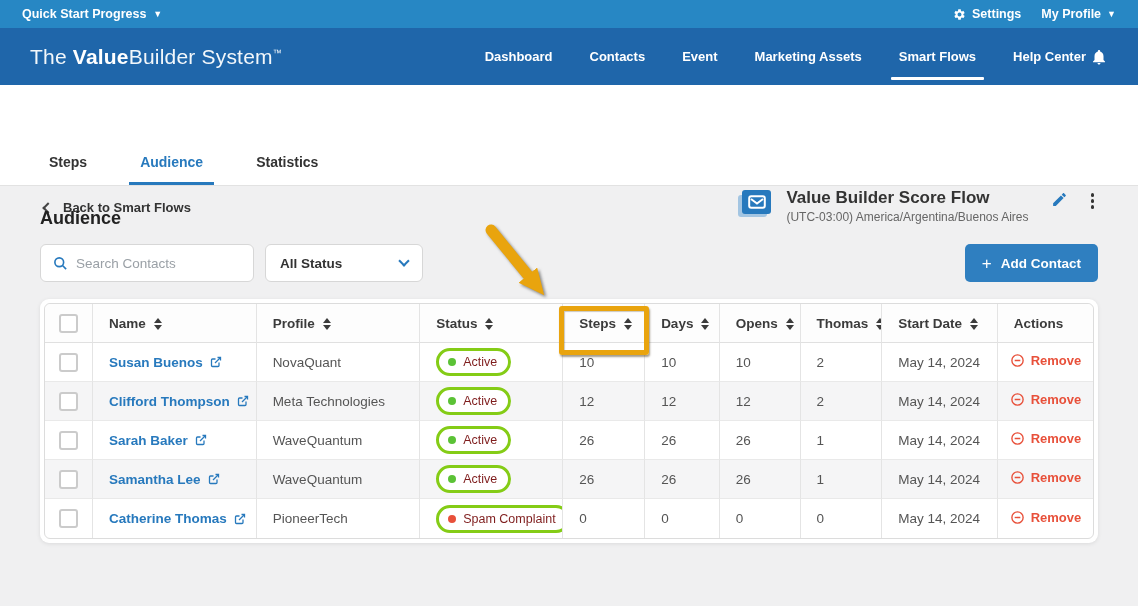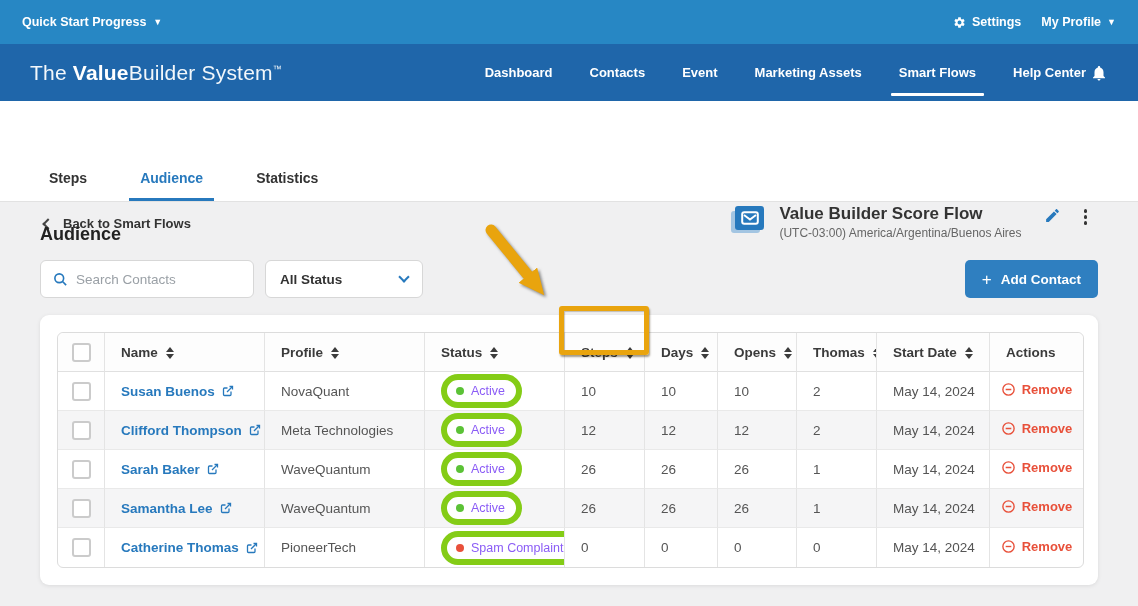--- a/index.html
+++ b/index.html
@@ -6,21 +6,21 @@
   html,body { width:1138px; height:606px; }
   body {
     font-family: "Liberation Sans", sans-serif;
     background:#f0f0f1;
     position:relative;
     overflow:hidden;
     color:#333;
   }
   
   .topbar{
-    height:44px; background:#2787c4; color:#fff;
+    height:28px; background:#2787c4; color:#fff;
     display:flex; align-items:center; justify-content:space-between;
     padding:0 22px; font-size:12.5px; font-weight:bold;
   }
   .topbar .left, .topbar .right{ display:flex; align-items:center; gap:20px; }
   .qs{ display:flex; align-items:center; gap:7px; cursor:pointer; }
   .caret{ font-size:9px; line-height:1; }
   .tb-item{ display:flex; align-items:center; gap:6px; cursor:pointer; }
   
   .navbar{
     height:57px; background:#1f66aa; color:#fff;
@@ -48,21 +48,21 @@
   .chev-left{
     width:8px; height:8px; border-left:2px solid #444; border-bottom:2px solid #444;
     transform:rotate(45deg); margin-top:1px;
   }
   .flow-tabs{ position:absolute; left:38px; bottom:0; display:flex; gap:31px; }
   .tab{
     font-size:14px; font-weight:bold; color:#333; padding:0 11px 12px;
     cursor:pointer; border-bottom:3px solid transparent;
   }
   .tab.active{ color:#2779bd; border-bottom-color:#2779bd; }
-  .flow-title-block{ position:absolute; right:47px; top:103px0; top:103px; display:flex; align-items:flex-start; gap:13px;padding-left:11px; }
+  .flow-title-block{ position:absolute; right:40px; top:103px0; top:103px; display:flex; align-items:flex-start; gap:13px;padding-left:11px; }
   .mail-icon{ position:relative; width:31px; height:27px; margin-top:2px; }
   .mail-icon .back{ position:absolute; left:-4px; top:5px; width:29px; height:22px; background:#a3c5e2; border-radius:3px; }
   .mail-icon .front{
     position:absolute; left:0; top:0; width:29px; height:24px; background:#2779bd; border-radius:3px;
     display:flex; align-items:center; justify-content:center;
   }
   .flow-title-text .title{ font-size:17px; font-weight:bold; color:#333; }
   .flow-title-text .tz{ font-size:12px; color:#666; margin-top:2px; }
   .pencil-btn{ margin-top:3px; margin-left:9px; cursor:pointer; }
   .kebab{ margin-top:3px; margin-left:6px; display:flex; flex-direction:column; gap:2.5px; padding:2px 4px; cursor:pointer; }
@@ -91,21 +91,21 @@
   }
   .add-contact{
     margin-left:auto; height:38px; background:#2f7fc0; border:none; border-radius:5px;
     color:#fff; font-size:13.5px; font-weight:bold; font-family:"Liberation Sans",sans-serif;
     display:flex; align-items:center; gap:9px; padding:0 17px; cursor:pointer;
   }
   .add-contact .plus{ font-size:17px; font-weight:normal; line-height:1; }
   
   .table-card{
     margin-top:17px; background:#fff; border-radius:9px;
-    box-shadow:0 1px 4px rgba(0,0,0,.09); padding:17px;
+    box-shadow:0 1px 4px rgba(0,0,0,.09); padding:4px;
   }
   table{ width:100%; table-layout:fixed; border-collapse:separate; border-spacing:0; }
   .c0{width:47px}.c1{width:160px}.c2{width:160px}.c3{width:140px}.c4{width:80px}
   .c5{width:73px}.c6{width:79px}.c7{width:80px}.c8{width:113px}.c9{width:93px}
   th,td{
     border-right:1px solid #e4e4e4; border-bottom:1px solid #e9e9e9;
     padding:0 0 0 16px; text-align:left; height:39px; font-size:13.5px;
     overflow:hidden; white-space:nowrap;
   }
   th:last-child, td:last-child{ border-right:none; }
@@ -123,22 +123,22 @@
   }
   .sort{ display:inline-flex; flex-direction:column; gap:2px; margin-left:8px; vertical-align:middle; cursor:pointer; }
   .sort i{ display:block; width:0; height:0; border-left:4px solid transparent; border-right:4px solid transparent; }
   .sort .up{ border-bottom:5px solid #3c3c3c; }
   .sort .down{ border-top:5px solid #3c3c3c; }
   .name-link{
     color:#2779bd; font-weight:bold; text-decoration:none;
     display:inline-flex; align-items:center; gap:7px; cursor:pointer;
   }
   .pill{
-    display:inline-flex; align-items:center; gap:7px; border:6px solid #84cc16;
-    border-radius:999px; padding:4px 11px 4px 9px; font-size:12.5px; color:#8b5cf6; background:#fff;
+    display:inline-flex; align-items:center; gap:7px; border:3px solid #84cc16;
+    border-radius:999px; padding:4px 11px 4px 9px; font-size:12.5px; color:#7f1d1d; background:#fff;
   }
   .dot{ width:8px; height:8px; border-radius:50%; display:inline-block; }
   .dot.active{ background:#5bc236; }
   .dot.spam{ background:#e8503a; }
   td.c-action{ text-align:center; padding:0; }
   .remove-btn{
     display:inline-flex; align-items:center; gap:6px; color:#e8503a;
     font-size:13px; font-weight:600; cursor:pointer;justify-content:flex-end;
   }
   

